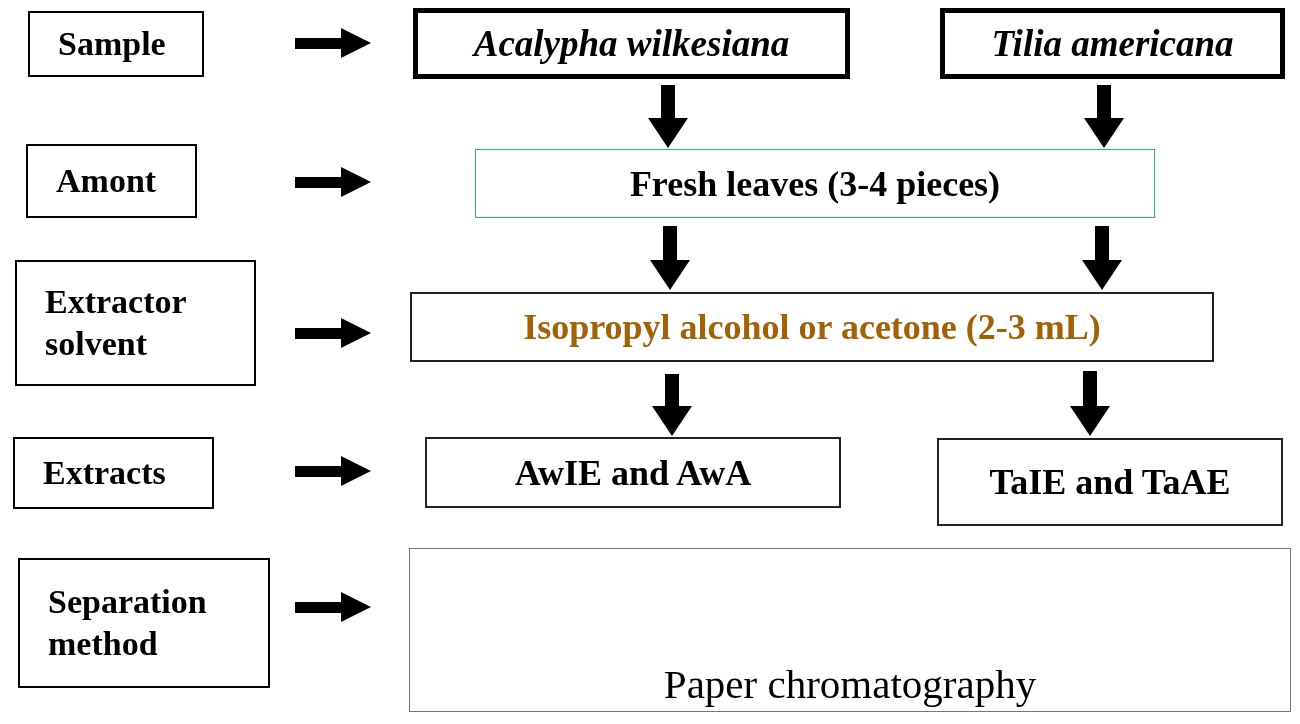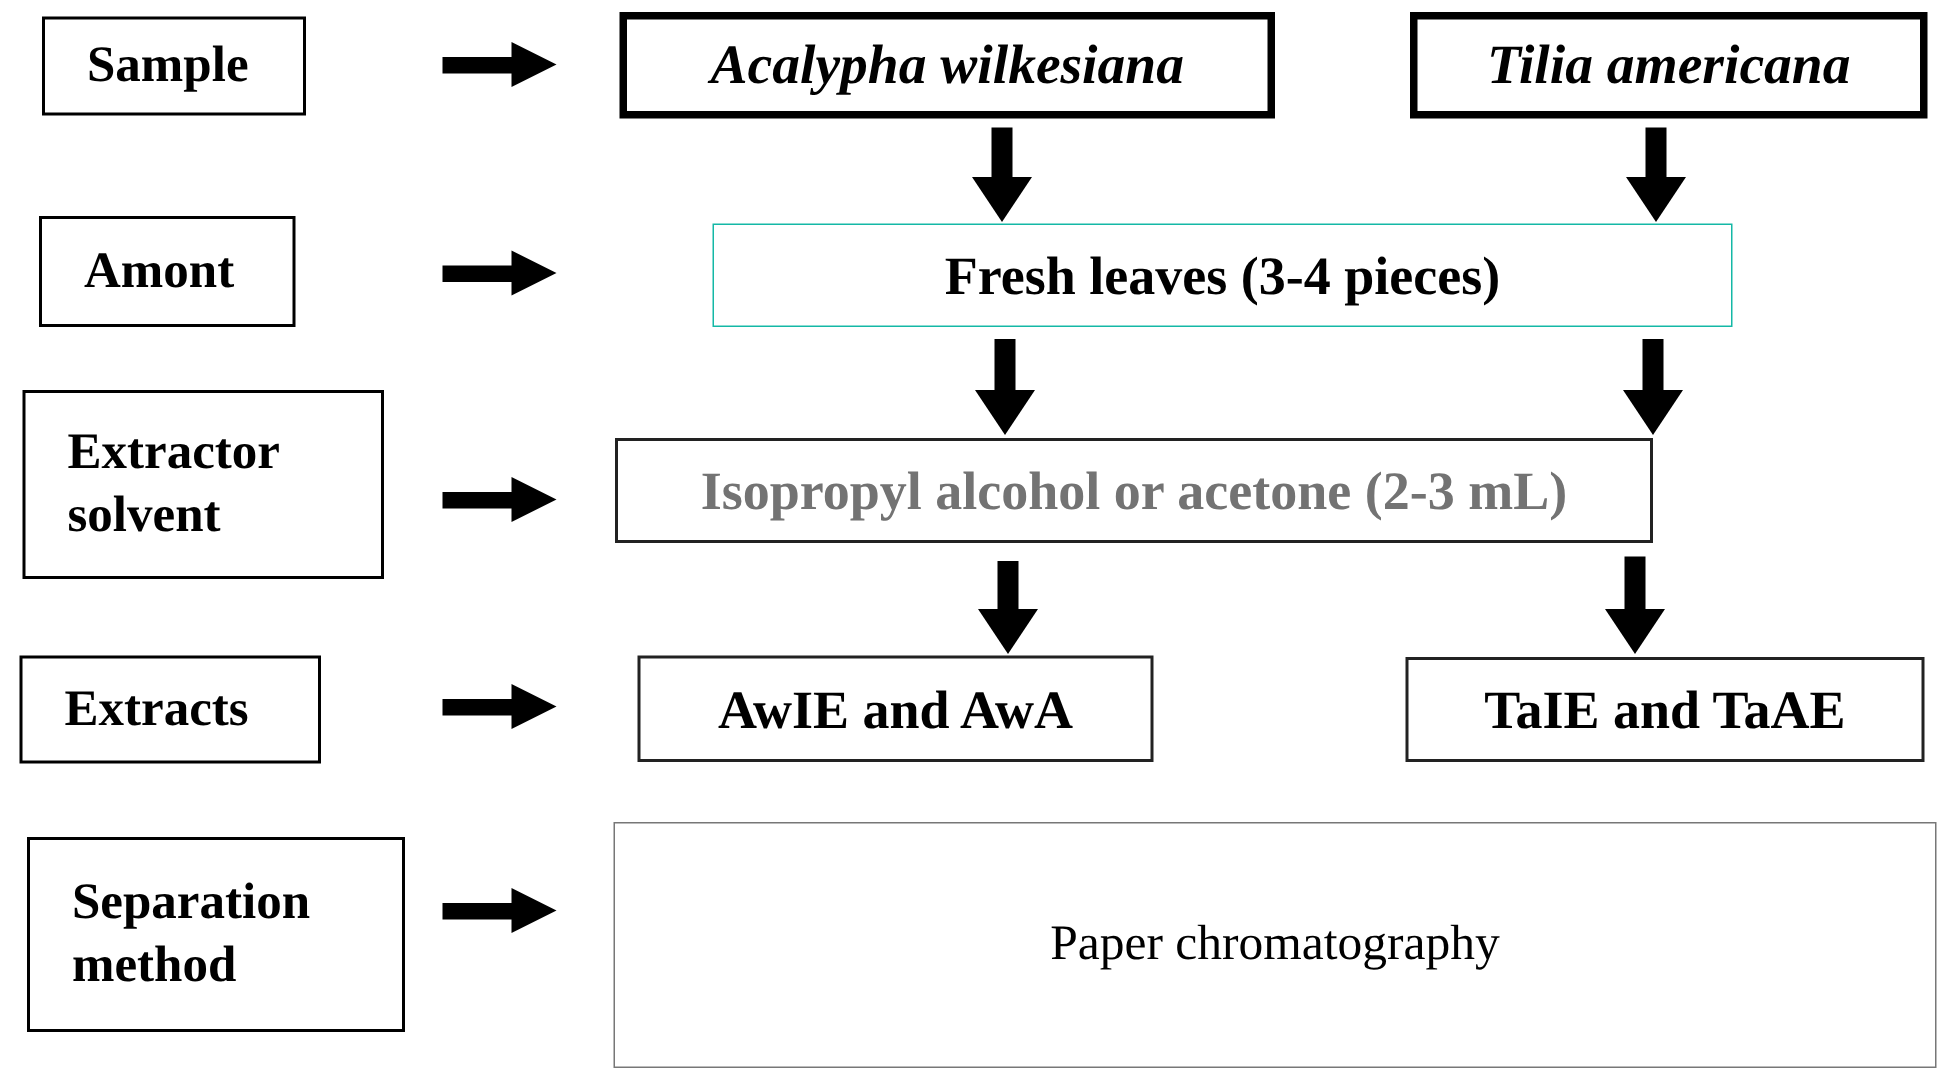--- a/index.html
+++ b/index.html
@@ -40,23 +40,24 @@
     box-sizing: border-box;
     text-align: center;
   }
   .node.thick { border: 5px solid #000; font-style: italic; font-size: 37px; }
   .node.thin  { border: 1px solid #14b8a6; }
   .node.mid   { border: 2px solid #222; }
   .node.solvent { border: 2px solid #222; color: #4d5568; }
   .node.big {
     border: 1px solid #777;
     font-weight: normal;
-    font-size: 33px;
+    font-size: 41px;
     flex-direction: row;
     line-height: 1.32;
+    align-items: flex-end;
   }
 
   
   .harrow { position: absolute; width: 76px; height: 30px; }
   .harrow .stem {
     position: absolute; left: 0; top: 10px;
     width: 48px; height: 11px; background: #000;
   }
   .harrow .head {
     position: absolute; left: 46px; top: 0;
@@ -132,31 +133,31 @@
 
   <div class="varrow" style="left:650px; top:226px; height:64px;">
     <div class="stem"></div>
     <div class="head"></div>
   </div>
   <div class="varrow" style="left:1082px; top:226px; height:64px;">
     <div class="stem"></div>
     <div class="head"></div>
   </div>
 
-  <div class="node solvent" style="left: 410px; top: 292px; width: 692px; height: 70px; color: #737373;">Isopropyl alcohol or acetone (2-3 mL)</div>
+  <div class="node solvent" style="left: 410px; top: 292px; width: 804px; height: 70px; color: #a16207;">Isopropyl alcohol or acetone (2-3 mL)</div>
 
   <div class="varrow" style="left:652px; top:374px; height:62px;">
     <div class="stem"></div>
     <div class="head"></div>
   </div>
   <div class="varrow" style="left:1070px; top:371px; height:65px;">
     <div class="stem"></div>
     <div class="head"></div>
   </div>
 
-  <div class="node mid" style="left:425px; top:437px; width:344px; height:71px;">AwIE and AwA</div>
-  <div class="node mid" style="left:937px; top:438px; width:346px; height:70px;">TaIE and TaAE</div>
+  <div class="node mid" style="left:425px; top:437px; width:416px; height:71px;">AwIE and AwA</div>
+  <div class="node mid" style="left:937px; top:438px; width:346px; height:88px;">TaIE and TaAE</div>
 
   <div class="node big" style="left:409px; top:548px; width:882px; height:164px;">
     <div>Paper chromatography</div>
   </div>
 
 </div>
 
 </body></html>

